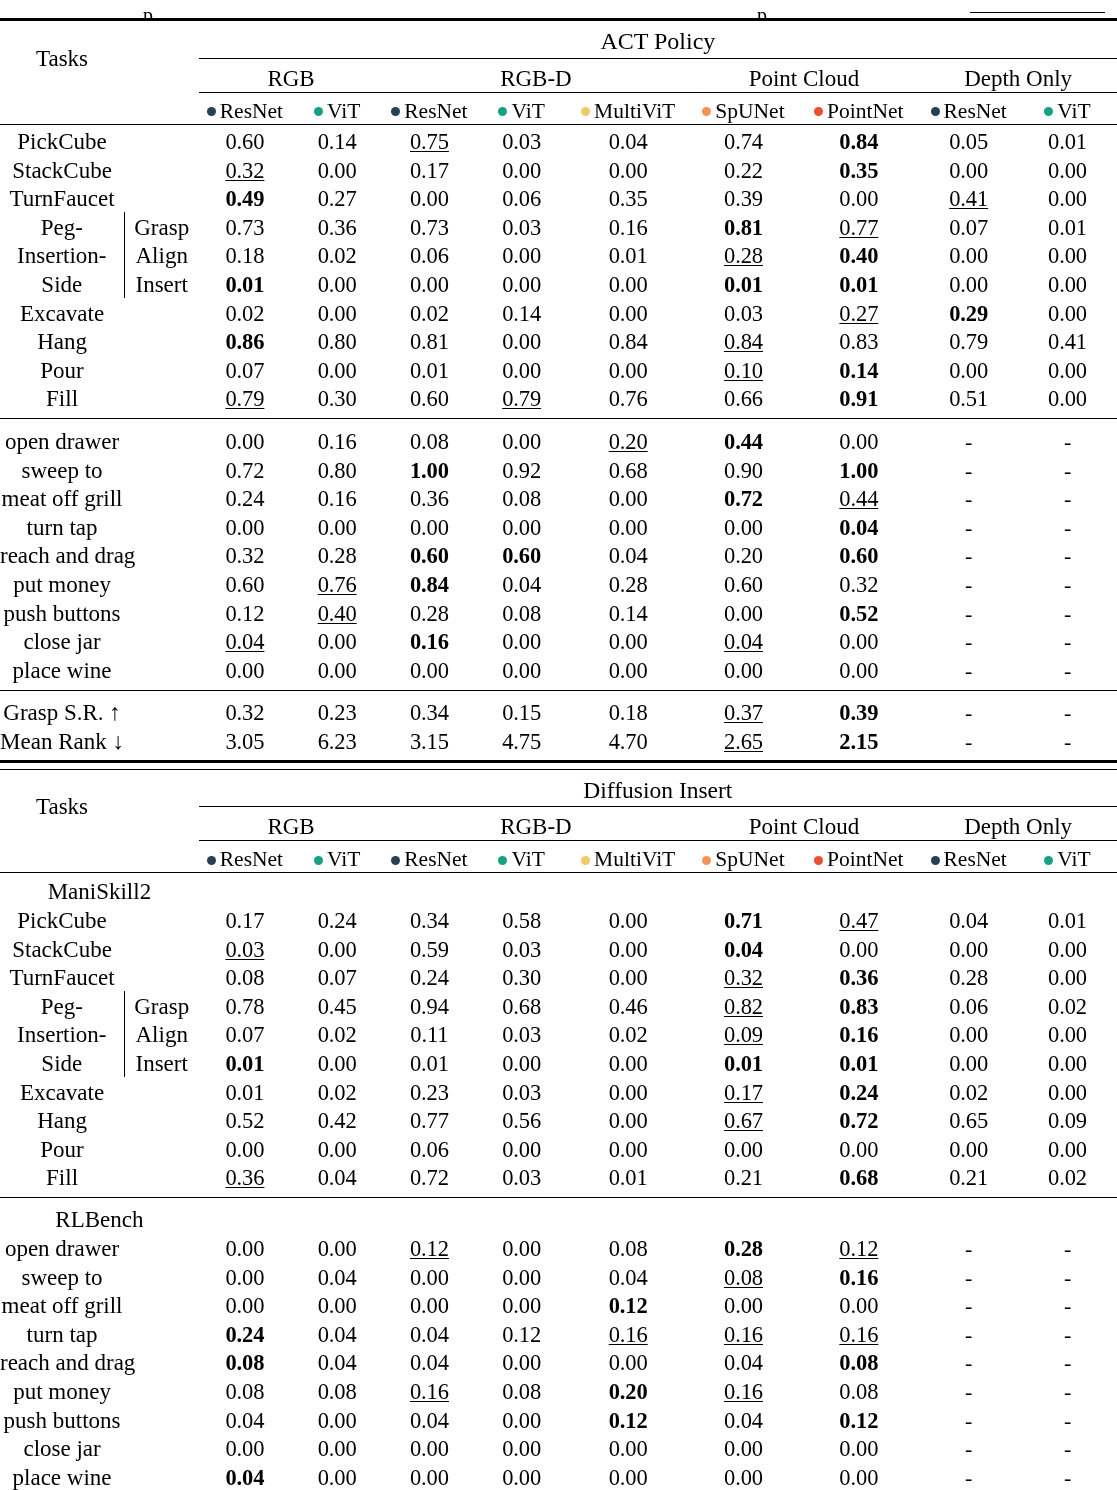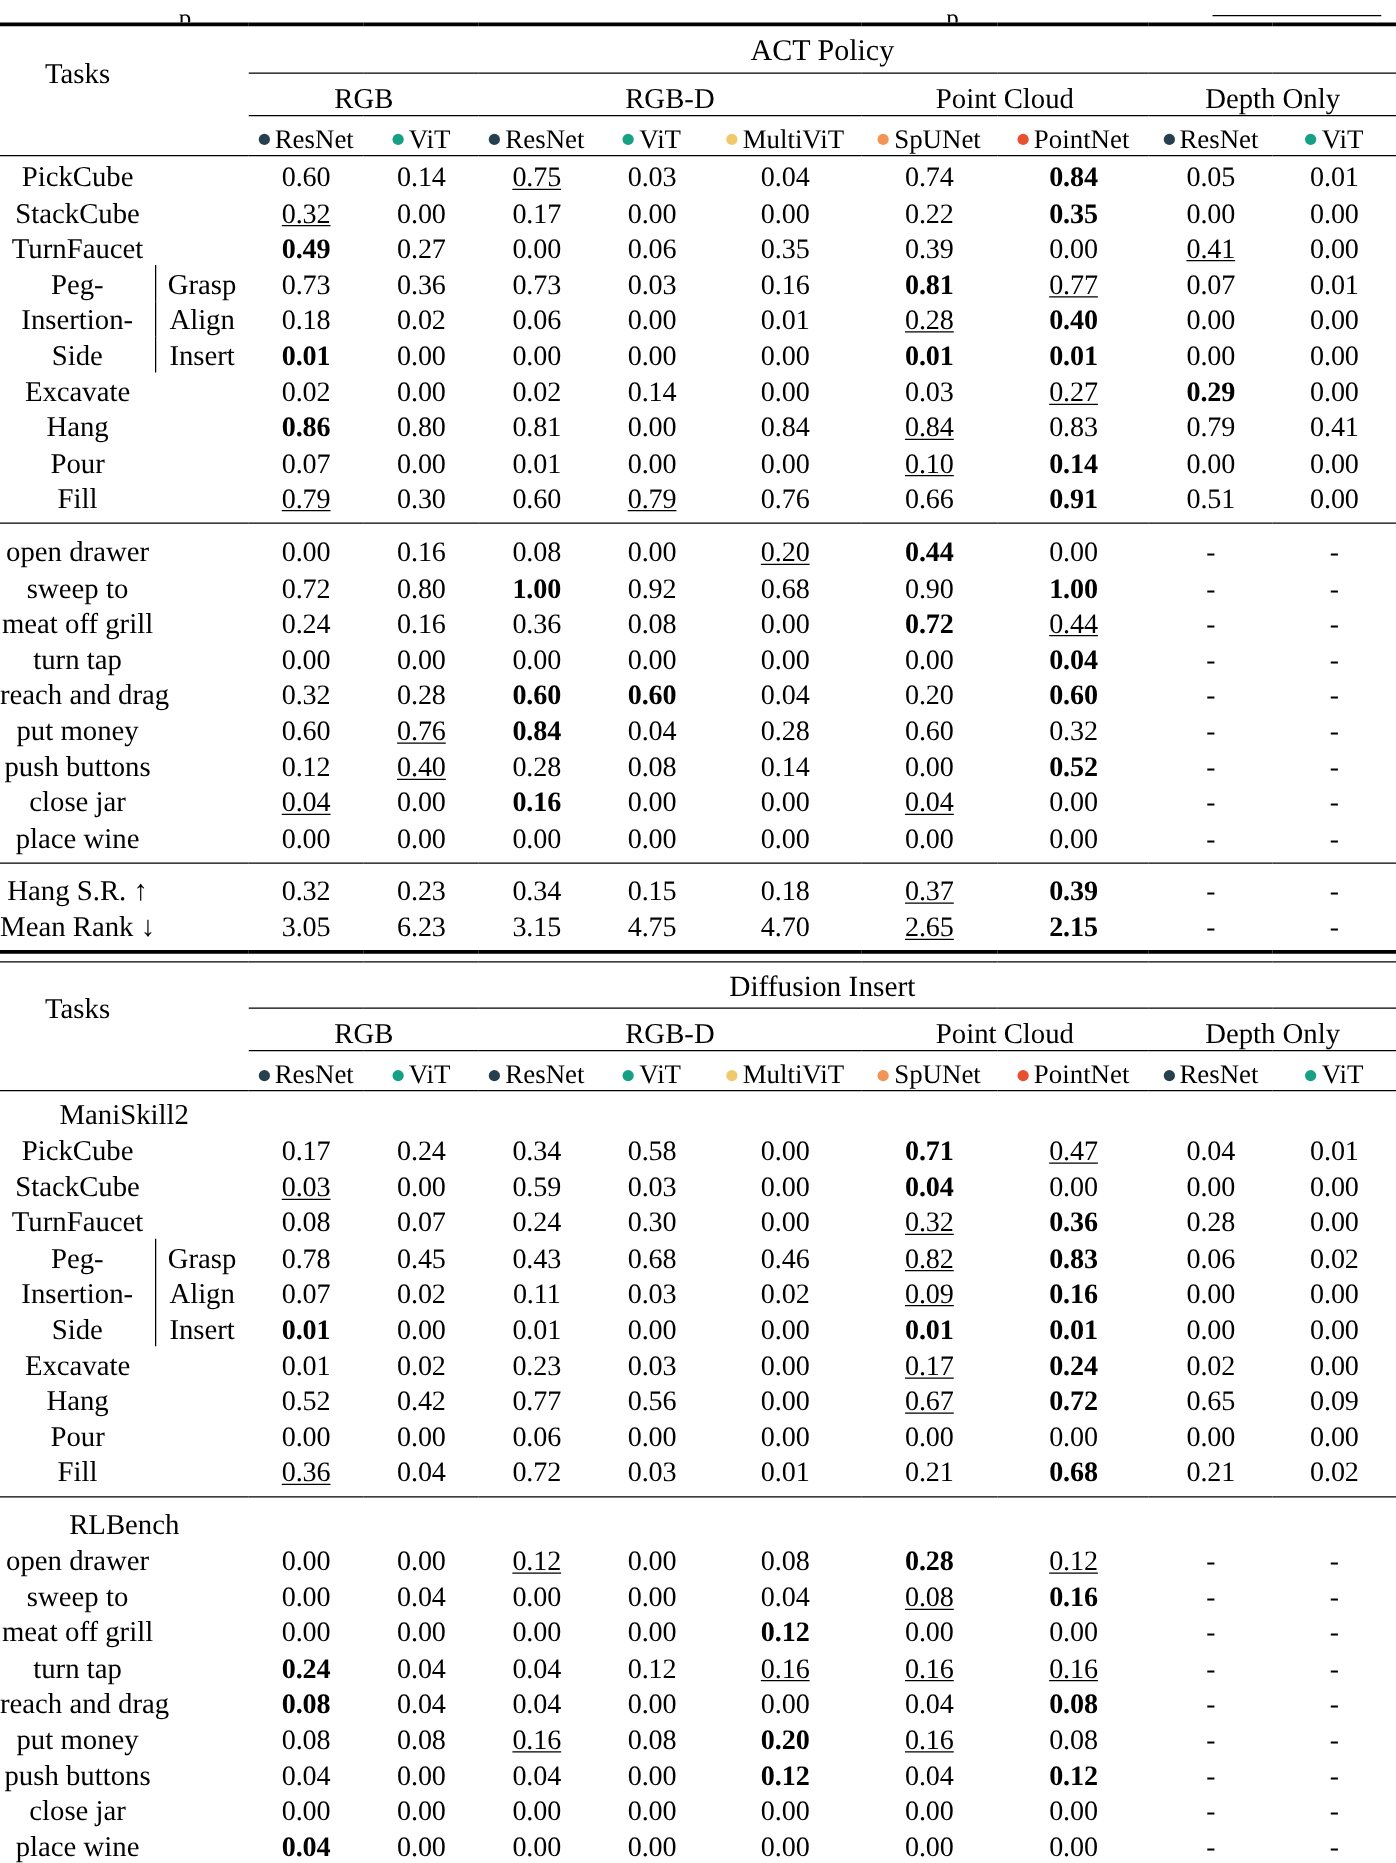--- a/index.html
+++ b/index.html
@@ -383,21 +383,21 @@
     <tbody>
       <tr>
           <td colspan="11" style="height:6px"></td>
         </tr>
       <tr>
           <td colspan="11" class="midrule" style="height:7px"></td>
         </tr>
     </tbody>
     <tbody id="act-summary">
         <tr class="rowh">
-          <td class="task">Hang S.R. ↑</td>
+          <td class="task">Grasp S.R. ↑</td>
           <td class="sub"></td>
           <td><span class="num">0.32</span></td>
           <td><span class="num">0.23</span></td>
           <td><span class="num">0.34</span></td>
           <td><span class="num">0.15</span></td>
           <td><span class="num">0.18</span></td>
           <td><span class="num u">0.37</span></td>
           <td><span class="num b">0.39</span></td>
           <td><span class="dash">-</span></td>
           <td><span class="dash">-</span></td>
@@ -517,21 +517,21 @@
           <td><span class="num u">0.32</span></td>
           <td><span class="num b">0.36</span></td>
           <td><span class="num">0.28</span></td>
           <td><span class="num">0.00</span></td>
         </tr>
         <tr class="rowh">
           <td class="task">Peg-</td>
           <td class="sub vline">Grasp</td>
           <td><span class="num">0.78</span></td>
           <td><span class="num">0.45</span></td>
-          <td><span class="num">0.43</span></td>
+          <td><span class="num">0.94</span></td>
           <td><span class="num">0.68</span></td>
           <td><span class="num">0.46</span></td>
           <td><span class="num u">0.82</span></td>
           <td><span class="num b">0.83</span></td>
           <td><span class="num">0.06</span></td>
           <td><span class="num">0.02</span></td>
         </tr>
         <tr class="rowh">
           <td class="task">Insertion-</td>
           <td class="sub vline">Align</td>

